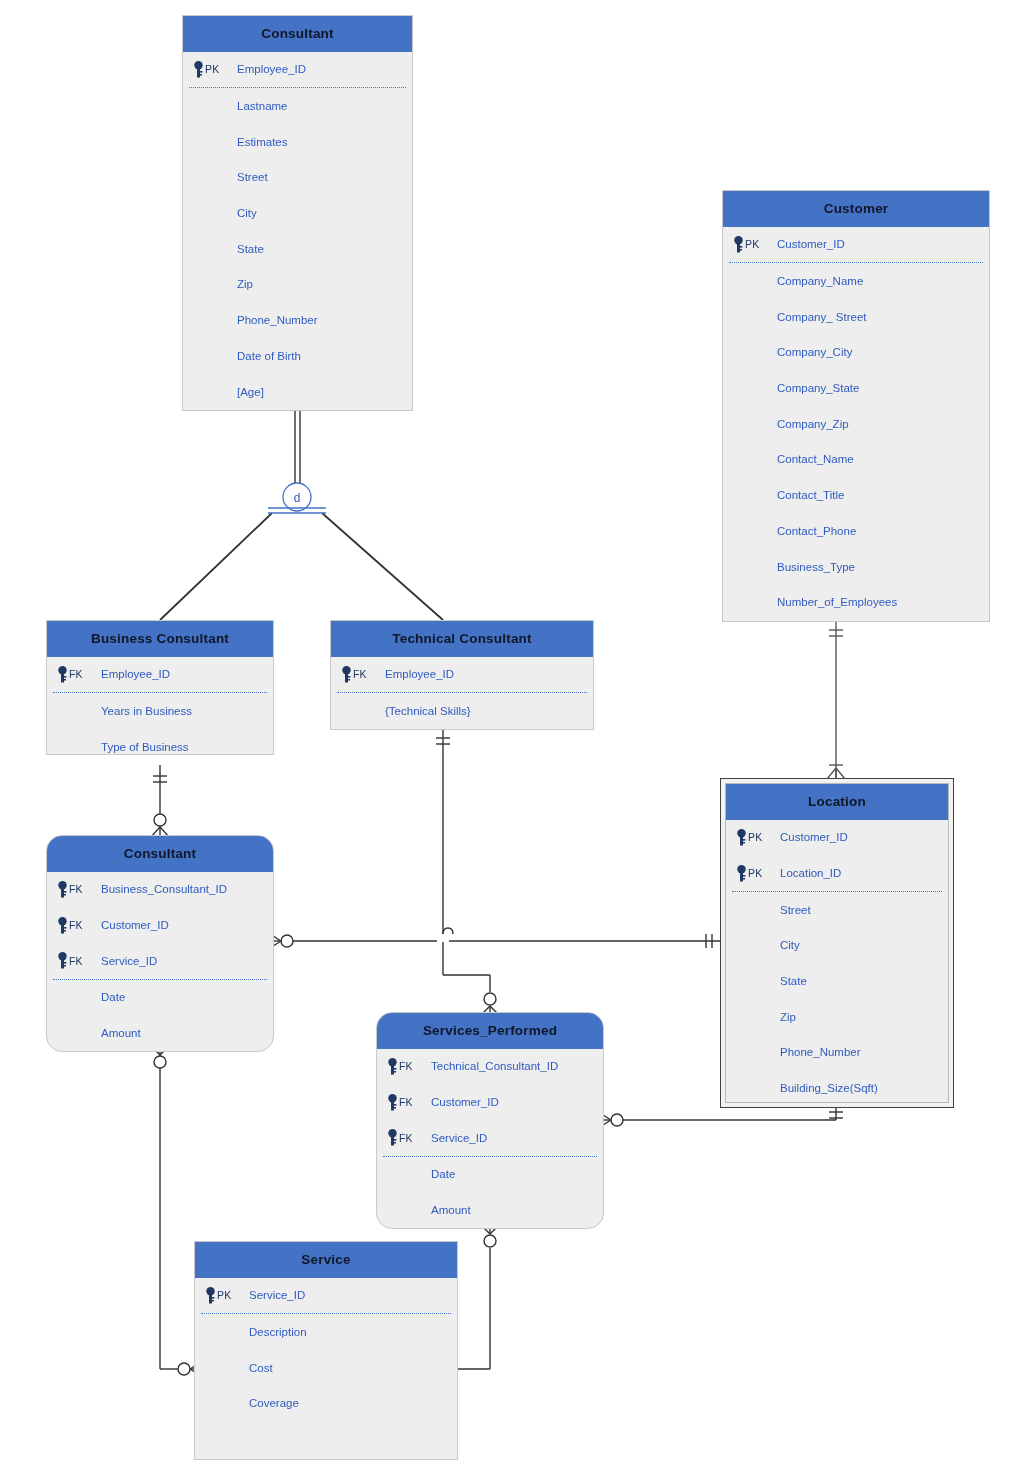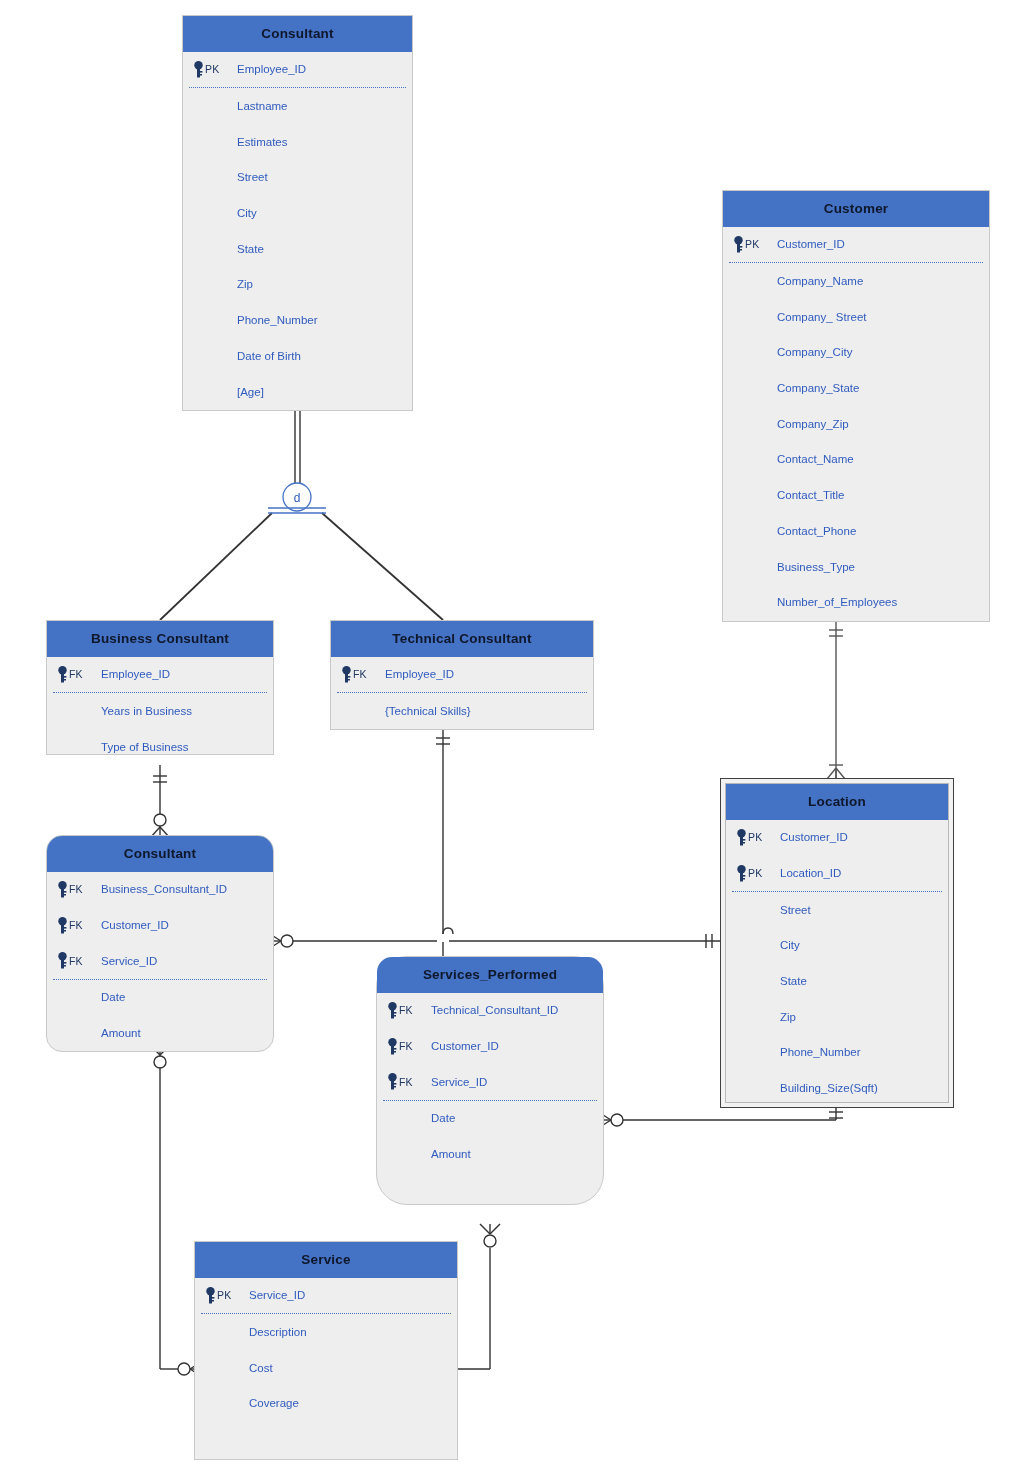--- a/index.html
+++ b/index.html
@@ -419,21 +419,21 @@
           <span class="keycell empty"></span>
           <span class="attr-name">Date</span>
         </div>
       <div class="attr-row">
           <span class="keycell empty"></span>
           <span class="attr-name">Amount</span>
         </div>
     </div>
   </div>
 
-  <div class="entity rounded" style="left:376px; top:956px; width:228px; height:249px;border-radius:31px;">
+  <div class="entity rounded" style="left:376px; top:1012px; width:228px; height:217px;">
     <div class="ent-title">Services_Performed</div>
     <div class="ent-body">
       <div class="attr-row">
         <span class="keycell">
           <svg class="key-icon" width="11" height="17" viewBox="0 0 11 17">
               <circle cx="5.5" cy="4.2" r="4.2" fill="#1f3864"></circle>
               <rect x="4" y="6.5" width="3" height="10" fill="#1f3864"></rect>
               <rect x="6.8" y="10" width="2.6" height="1.6" fill="#1f3864"></rect>
               <rect x="6.8" y="13" width="2.2" height="1.5" fill="#1f3864"></rect>
             </svg>

